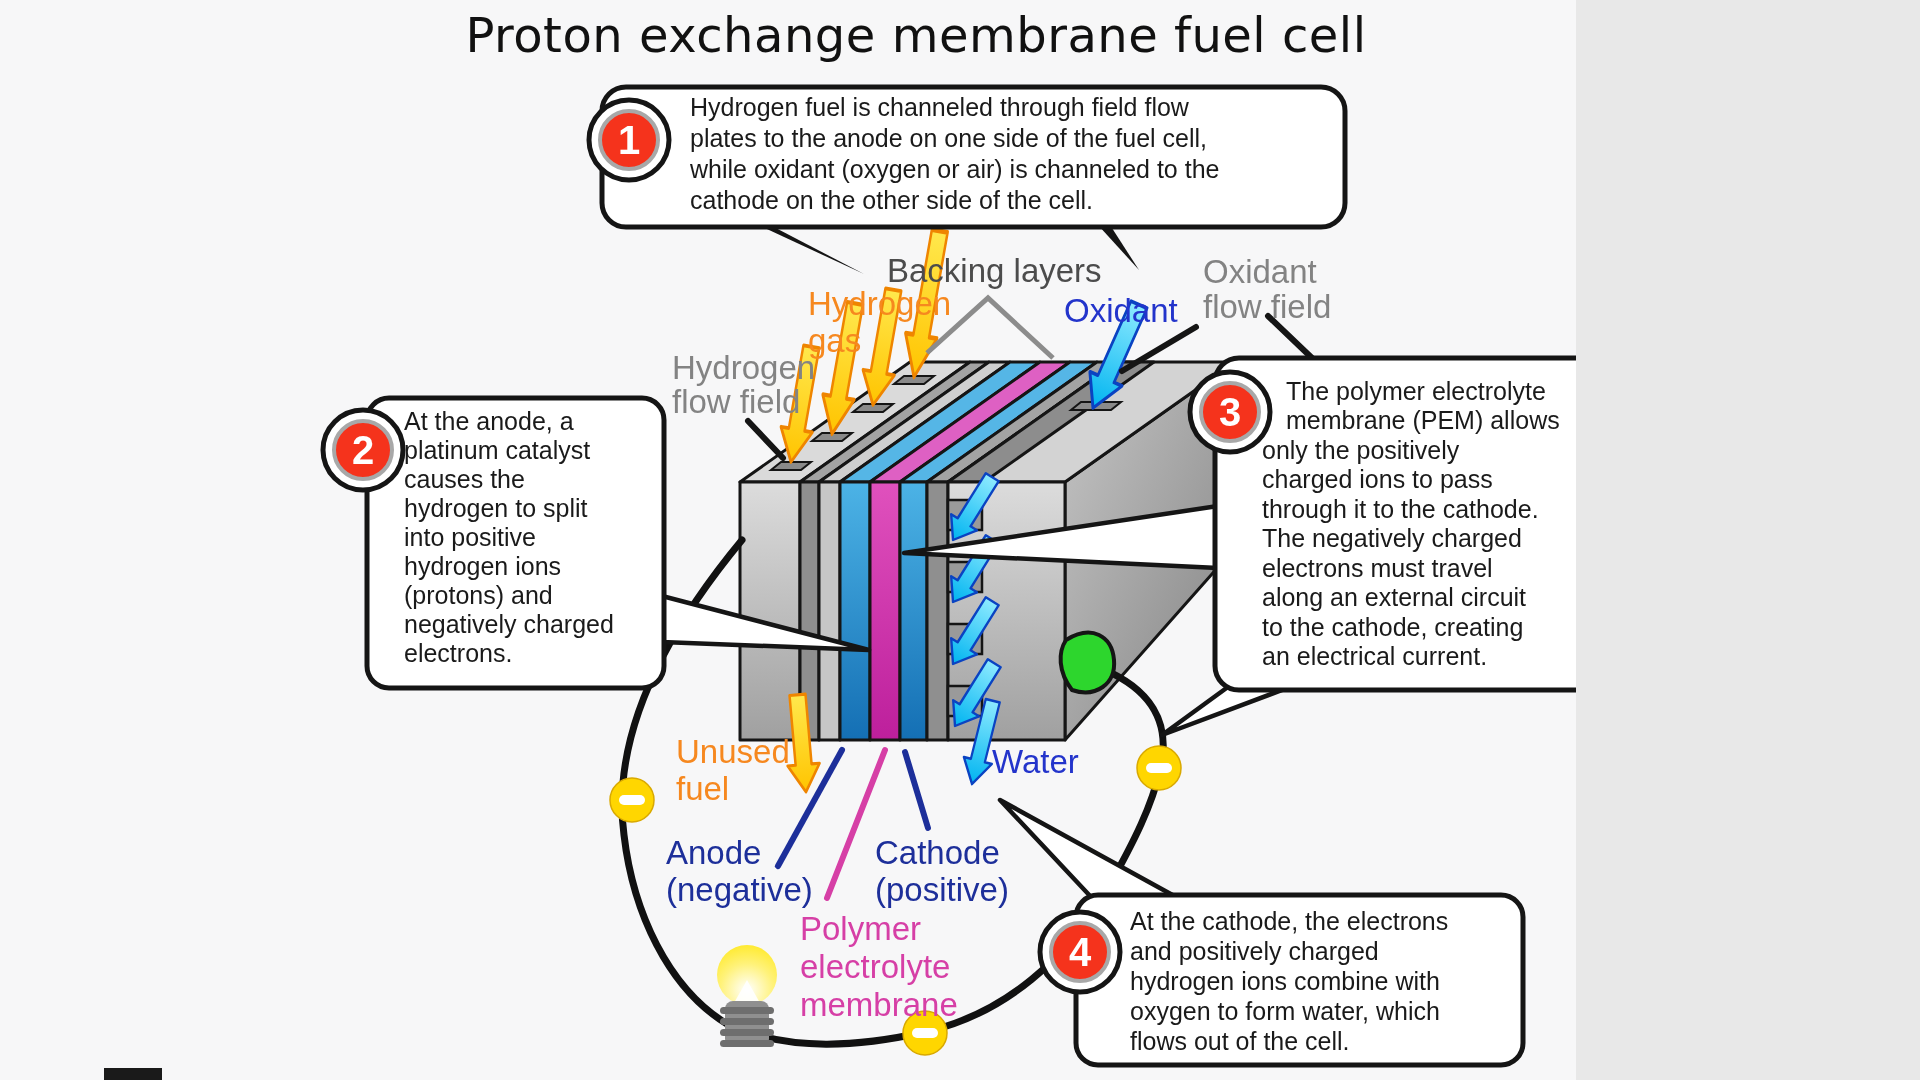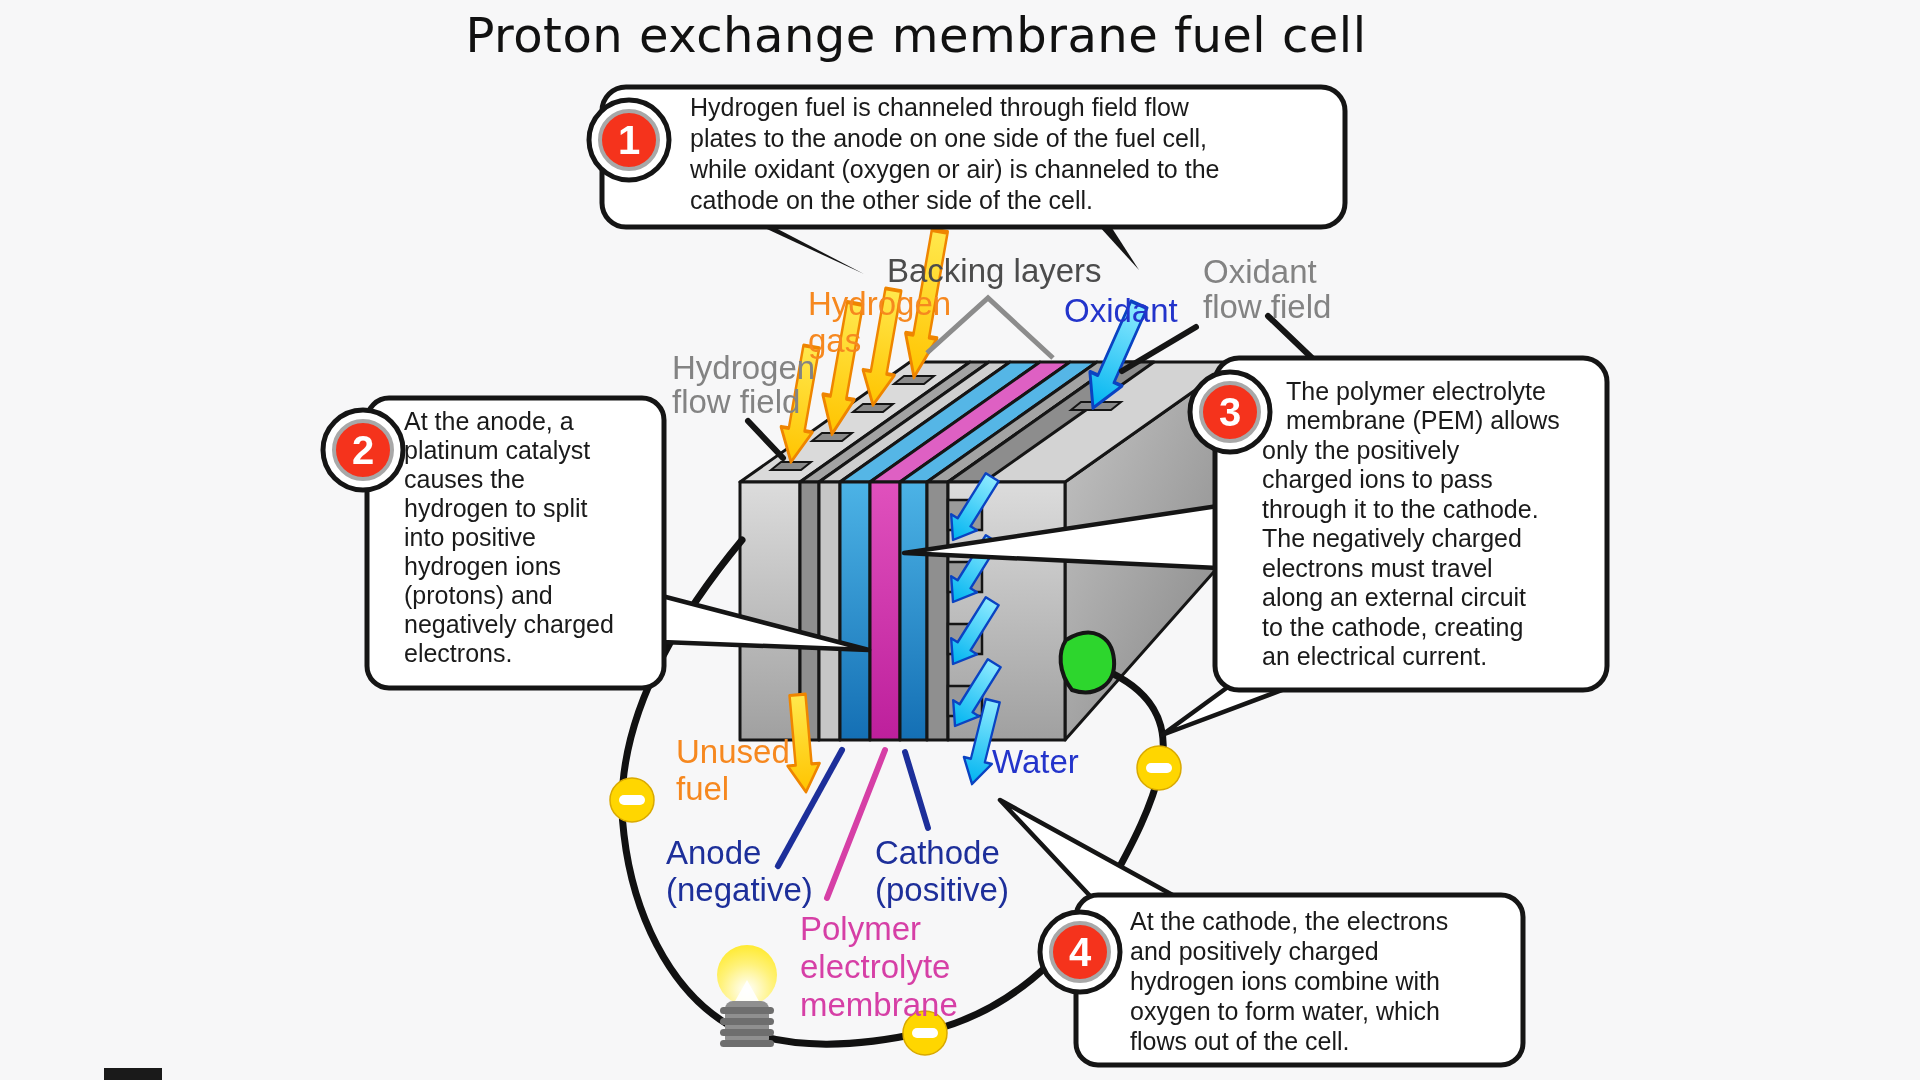--- a/index.html
+++ b/index.html
@@ -1,16 +1,16 @@
 <!DOCTYPE html>
 <html><head>
 <meta charset="utf-8">
 <style>
   html,body{margin:0;padding:0;background:#e8e8e8;}
-  .stage{position:relative;width:1920px;height:1080px;background:#f7f7f8;overflow:hidden;
+  .stage{position:relative;width:1576px;height:1080px;background:#f7f7f8;overflow:hidden;
          font-family:"Liberation Sans",sans-serif;}
   svg{display:block}
   .t-title{font-family:"DejaVu Sans",sans-serif;font-size:48px;fill:#111;letter-spacing:.5px;}
   .t-co{font-family:"Liberation Sans",sans-serif;font-size:25px;fill:#1a1a1a;}
   .t-lbl{font-family:"Liberation Sans",sans-serif;font-size:33px;}
   .t-num{font-family:"Liberation Sans",sans-serif;font-size:40px;font-weight:700;fill:#fff;text-anchor:middle;}
   .cobox{fill:#fff;stroke:#151515;stroke-width:5;}
   .cobulge{fill:#fff;stroke:#151515;stroke-width:5;}
   .badge{stroke:#a8a8a8;stroke-width:4;}
   .tailw{fill:#fff;stroke:#151515;stroke-width:4.5;stroke-linejoin:round;}

